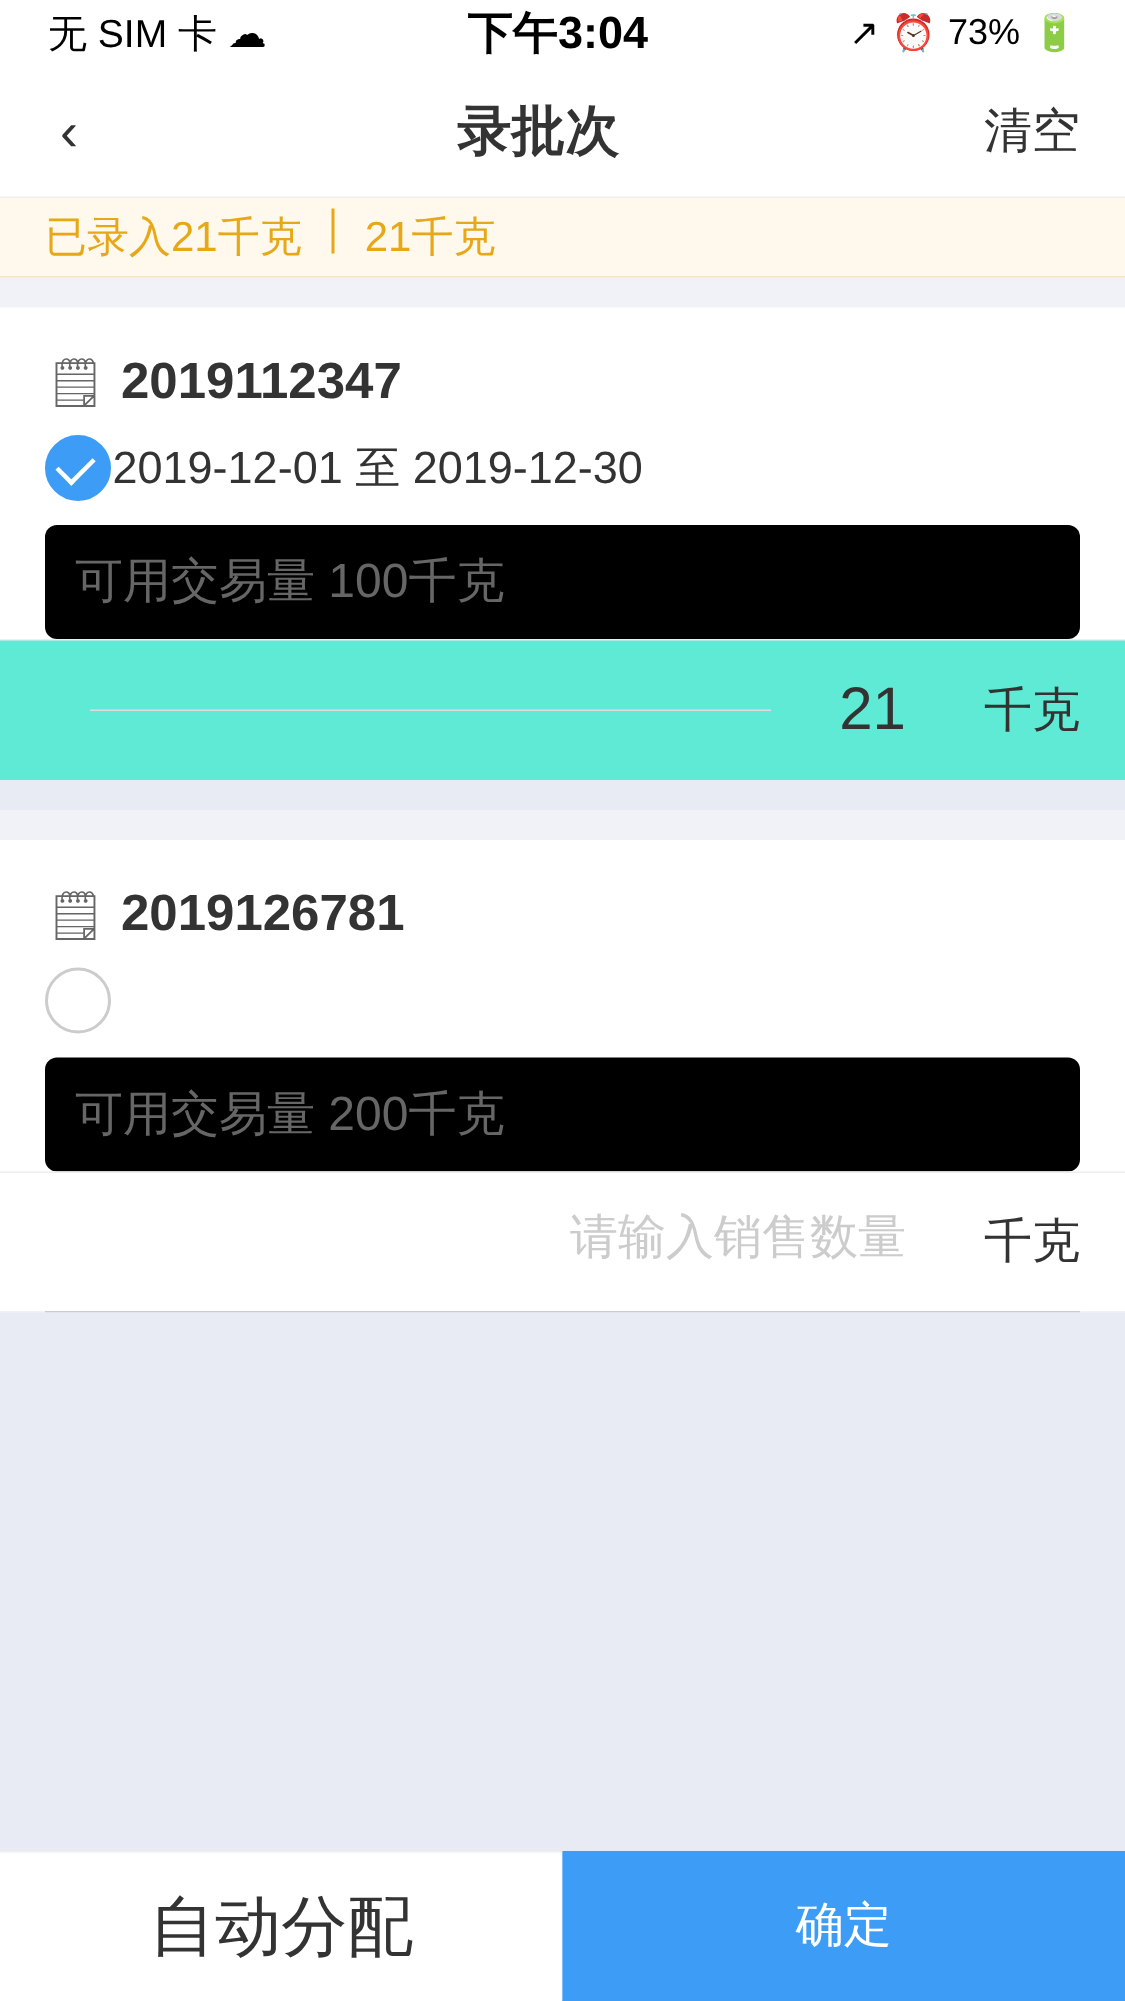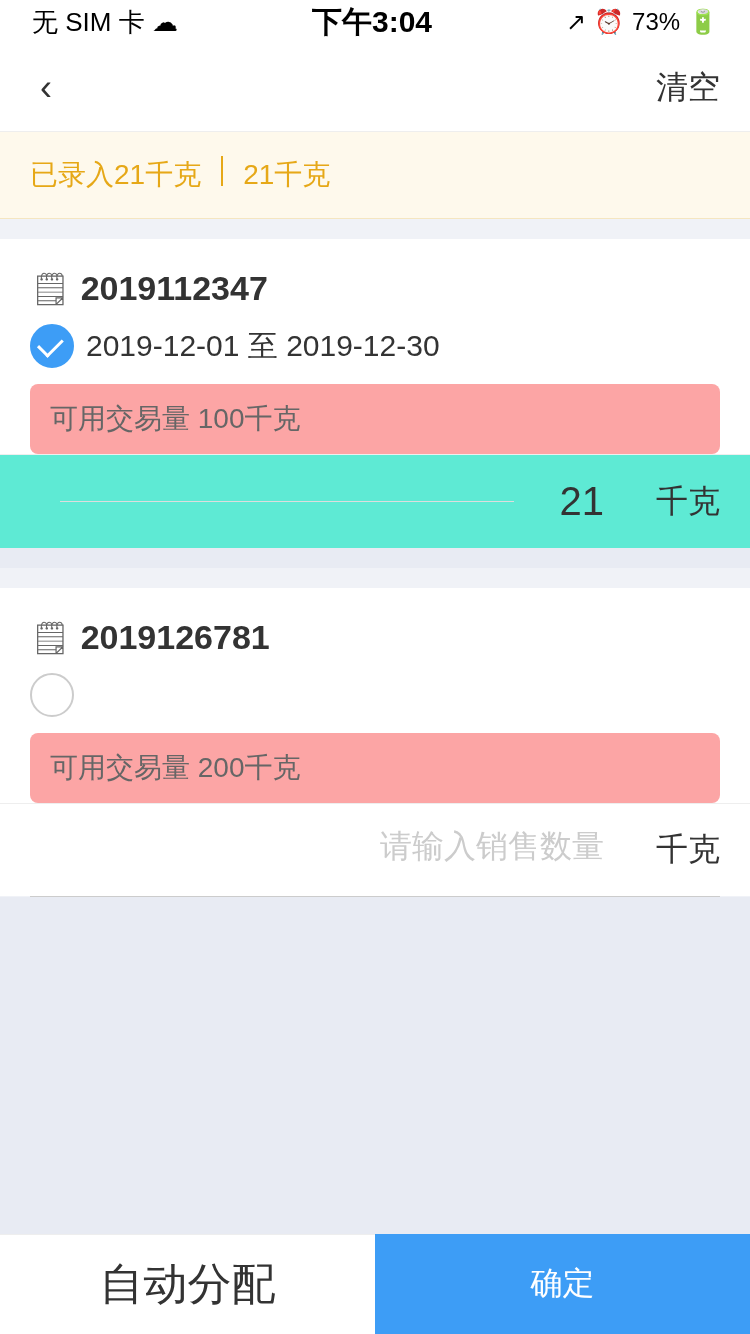--- a/index.html
+++ b/index.html
@@ -55,21 +55,21 @@
       font-size: 32px;
       color: #333;
       cursor: pointer;
       text-align: right;
     }
 
     
     .summary-bar {
       width: 100%;
       background: #fef9ec;
-      padding: 24px 30px;
+      padding: 7px 30px;
       display: flex;
       align-items: flex-start;
       gap: 20px;
       font-size: 28px;
       color: #e6a817;
       border-bottom: 1px solid #f5e6c0;
     }
     .summary-divider {
       width: 2px;
       height: 30px;
@@ -93,21 +93,21 @@
       color: #666;
     }
     .batch-id {
       font-size: 34px;
       font-weight: 600;
       color: #333;
     }
     .batch-row {
       display: flex;
       align-items: center;
-      gap: 12px;
+      gap: 1px;
       margin-bottom: 16px;
       text-align: center;
     }
     .batch-radio {
       width: 44px;
       height: 44px;
       border-radius: 50%;
       border: 2px solid #ccc;
       background: #fff;
       flex-shrink: 0;
@@ -126,24 +126,24 @@
       border-left: 3px solid #fff;
       border-bottom: 3px solid #fff;
       transform: rotate(-45deg) translateY(-3px);
       display: block;
     }
     .batch-date {
       font-size: 30px;
       color: #333;
     }
     .batch-available {
-      background: #fca5a5;
+      background: #000000;
       border-radius: 8px;
       padding: 16px 20px;
-      font-size: 28px;
+      font-size: 32px;
       color: #666;
       margin: 0 0 0 0;
       width: 100%;
     }
 
     
     .quantity-row {
       display: flex;
       align-items: center;
       justify-content: flex-end;
@@ -238,20 +238,21 @@
   <div class="status-right">
     <span>↗</span>
     <span>⏰</span>
     <span>73%</span>
     <span>🔋</span>
   </div>
 </div>
 
 <div class="nav-bar">
   <div class="nav-back">‹</div>
+  <div class="nav-title">录批次</div>
   <div class="nav-clear">清空</div>
 </div>
 
 <div class="summary-bar">
   <span>已录入21千克</span>
   <div class="summary-divider"></div>
   <span>21千克</span>
 </div>
 
 <div class="batch-card">

